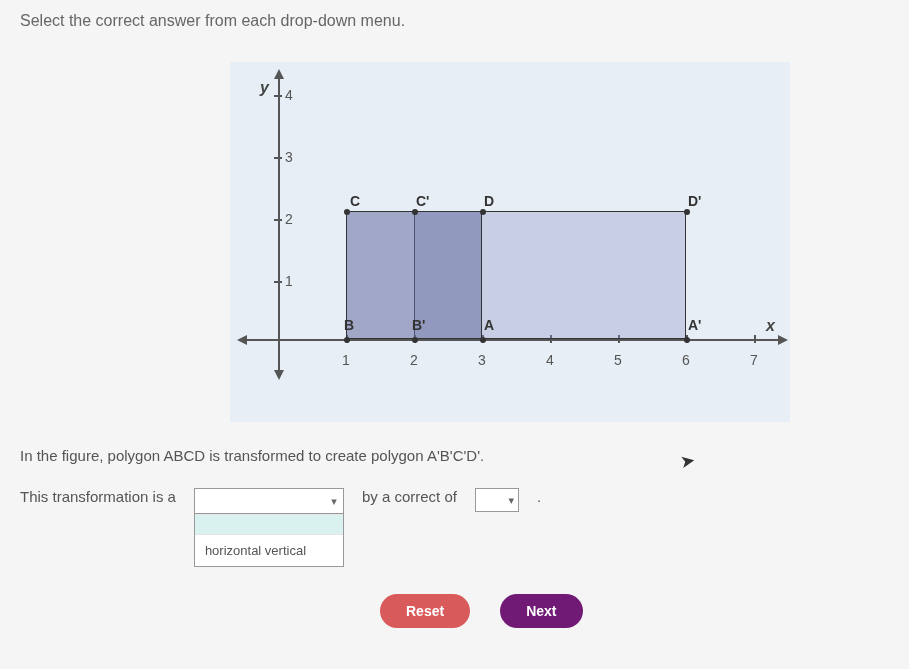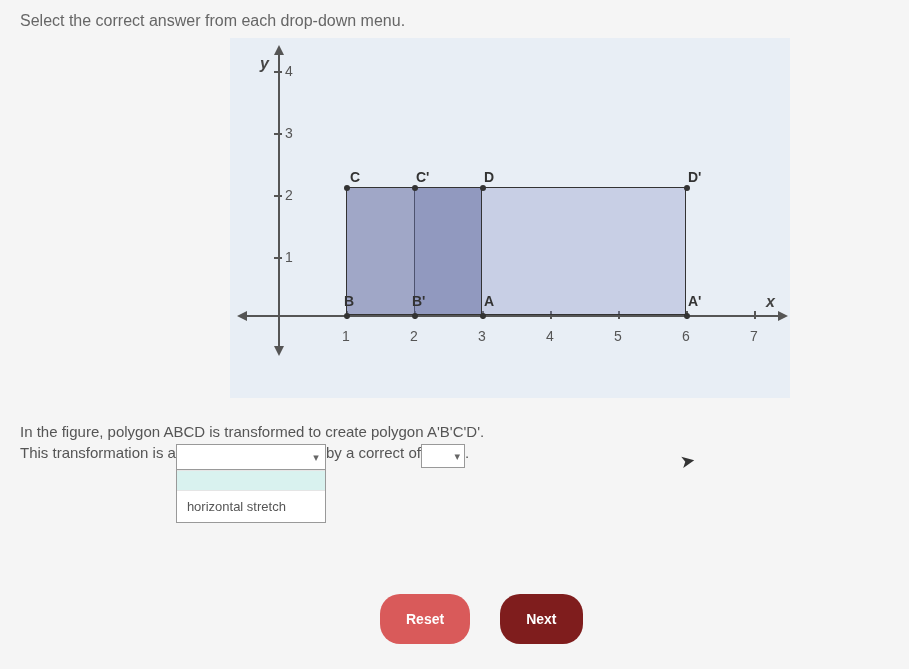--- a/index.html
+++ b/index.html
@@ -8,21 +8,21 @@
       background: #f5f5f5;
       width: 909px;
       height: 669px;
       color: #555;
       padding: 12px 20px;
       position: relative;
     }
     .instruction {
       font-size: 16px;
       color: #666;
-      margin-bottom: 8px;
+      margin-bottom: 32px;
     }
     .graph-container {
       width: 560px;
       height: 360px;
       margin-left: 210px;
       background: #e8eef5;
       position: relative;
       padding: 15px 20px 30px 30px;
     }
     .graph {
@@ -106,24 +106,24 @@
     }
     .pt { position: absolute; font-size: 14px; font-weight: bold; color: #333; }
     .dot { position:absolute; width:6px; height:6px; background:#333; border-radius:50%; }
 
     .question-text {
       margin-top: 25px;
       font-size: 15px;
       color: #555;
     }
     .answer-row {
-      margin-top: 4px;
+      margin-top: 24px;
       display: flex;
       align-items: flex-start;
-      gap: 0;
+      gap: 18px;
       font-size: 15px;
       color: #555;
     }
     .dropdown-wrap { position: relative; }
     .dropdown1 {
       width: 150px;
       height: 26px;
       border: 1px solid #999;
       background: #fff;
       display: flex; align-items: center; justify-content: flex-end;
@@ -162,28 +162,28 @@
     .btn-row {
       position: absolute;
       top: 594px;
       left: 380px;
       display: flex;
       gap: 30px;
     }
     .btn {
       border: none;
       border-radius: 20px;
-      padding: 17px 26px;
+      padding: 9px 26px;
       font-size: 14px;
       font-weight: bold;
       color: #fff;
       cursor: pointer;
     }
     .btn-reset { background: #d95a5a; }
-    .btn-next  { background: #7f1d1d; }
+    .btn-next  { background: #701a75; }
     .cursor-icon {
       position: absolute;
       top: 450px;
       left: 680px;
       font-size: 18px;
       color: #333;
       transform: rotate(-10deg);
     }
   </style>
 </head>
@@ -251,21 +251,21 @@
 
 <div class="answer-row">
   <span>This transformation is a</span>
   <div class="dropdown-wrap">
     <div class="dropdown1">
       <span></span>
       <span class="chev">▾</span>
     </div>
     <div class="dropdown-options">
       <div class="opt"></div>
-      <div class="opt">horizontal stretch</div>
+      <div class="opt">horizontal vertical</div>
     </div>
   </div>
   <span>by a correct of</span>
   <div class="dropdown2">
     <span></span>
     <span class="chev">▾</span>
   </div>
   <span>.</span>
 </div>
 

